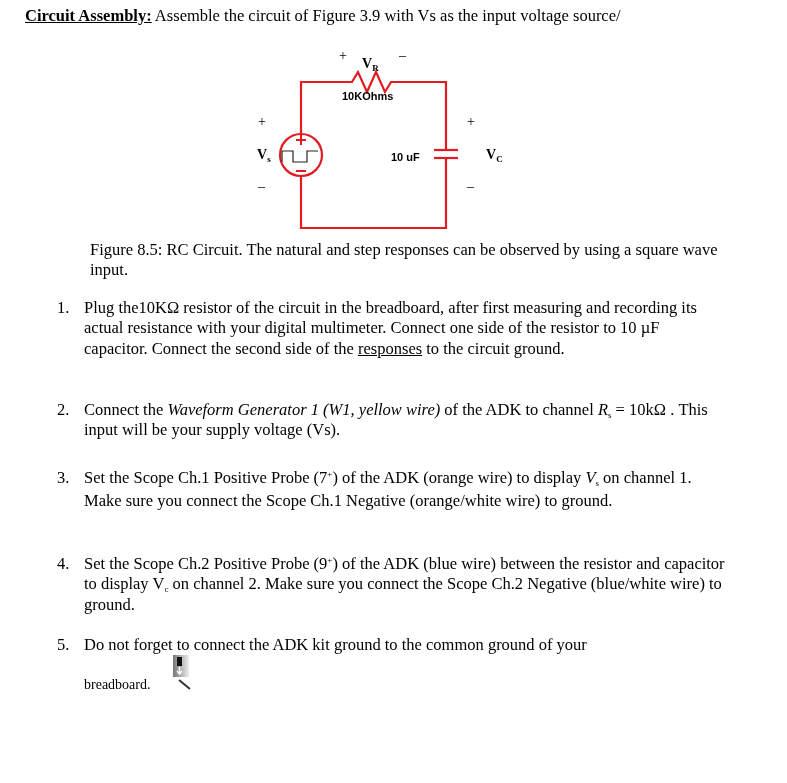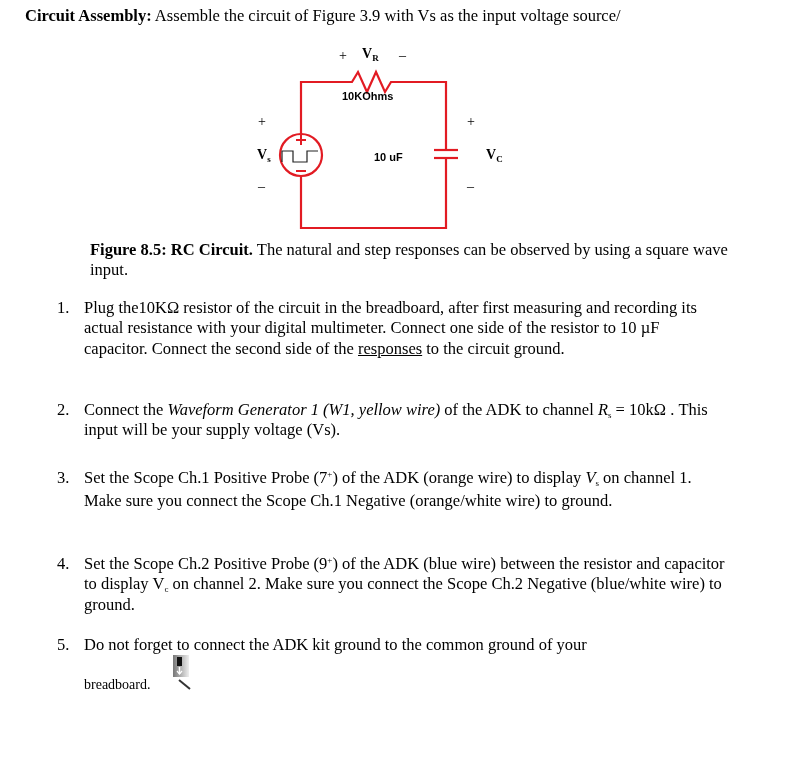--- a/index.html
+++ b/index.html
@@ -1,22 +1,22 @@
 <!DOCTYPE html>
 <html><head>
 <meta charset="utf-8">
 <style>
   html, body { margin:0; padding:0; background:#ffffff; }
   body { width:787px; height:783px; position:relative; overflow:hidden;
          font-family:"Liberation Serif", serif; color:#000; }
   .abs { position:absolute; }
   .heading { left:25px; top:6px; font-size:16.5px; white-space:nowrap; }
-  .heading .lead { font-weight:bold; }
+  .heading .lead { font-weight:bold; text-decoration:underline; }
   .caption { left:90px; top:240px; width:640px; font-size:16.5px; line-height:20px; }
-  .caption .b { font-weight:bold; }
+  .caption .b { font-weight:normal; }
   .item { left:57px; font-size:16.5px; line-height:20.3px; width:670px; }
   .item .num { position:absolute; left:0; top:0; }
   .item .txt { margin-left:27px; display:block; }
   .u { text-decoration:underline; }
   sup { font-size:9px; vertical-align:6px; line-height:0; }
   sub { font-size:9px; vertical-align:-3px; line-height:0; }
   .lbl { font-family:"Liberation Sans", sans-serif; font-weight:bold; font-size:11px; }
   .sym { font-family:"Liberation Serif", serif; font-size:14px; font-weight:bold; }
   .gnd-icon { left:173px; top:655px; width:18px; height:36px; }
 </style>
@@ -41,29 +41,29 @@
   </g>
 
   <polyline points="282,162 282,151 293,151 293,162 307,162 307,151 318,151" stroke="#222" stroke-width="1.2" fill="none"></polyline>
 
   <line x1="296" y1="140" x2="306" y2="140" stroke="#e21b23" stroke-width="2"></line>
   <line x1="301" y1="135" x2="301" y2="145" stroke="#e21b23" stroke-width="2"></line>
   <line x1="296" y1="171" x2="306" y2="171" stroke="#e21b23" stroke-width="2"></line>
 </svg>
 
 <span class="abs sym" style="left:339px;top:48px;font-weight:normal">+</span>
-<span class="abs sym" style="left:362px;top:46px"><span>V</span><sub>R</sub></span>
+<span class="abs sym" style="left:362px;top:56px"><span>V</span><sub>R</sub></span>
 <span class="abs sym" style="left:399px;top:48px;font-weight:normal">–</span>
 <span class="abs lbl" style="left:342px;top:90px">10KOhms</span>
 
 <span class="abs sym" style="left:258px;top:114px;font-weight:normal">+</span>
 <span class="abs sym" style="left:257px;top:147px"><span>V</span><sub>s</sub></span>
 <span class="abs sym" style="left:258px;top:179px;font-weight:normal">–</span>
 
-<span class="abs lbl" style="left:374px;top:151px">10 uF</span>
+<span class="abs lbl" style="left:391px;top:151px">10 uF</span>
 <span class="abs sym" style="left:467px;top:114px;font-weight:normal">+</span>
 <span class="abs sym" style="left:486px;top:147px"><span>V</span><sub>C</sub></span>
 <span class="abs sym" style="left:467px;top:179px;font-weight:normal">–</span>
 
 <div class="abs caption">
   <span class="b">Figure 8.5:  RC Circuit.</span><span>  The natural and step responses can be observed by using a square wave input.</span>
 </div>
 
 <div class="abs item" style="top:298px">
   <span class="num">1.</span>

